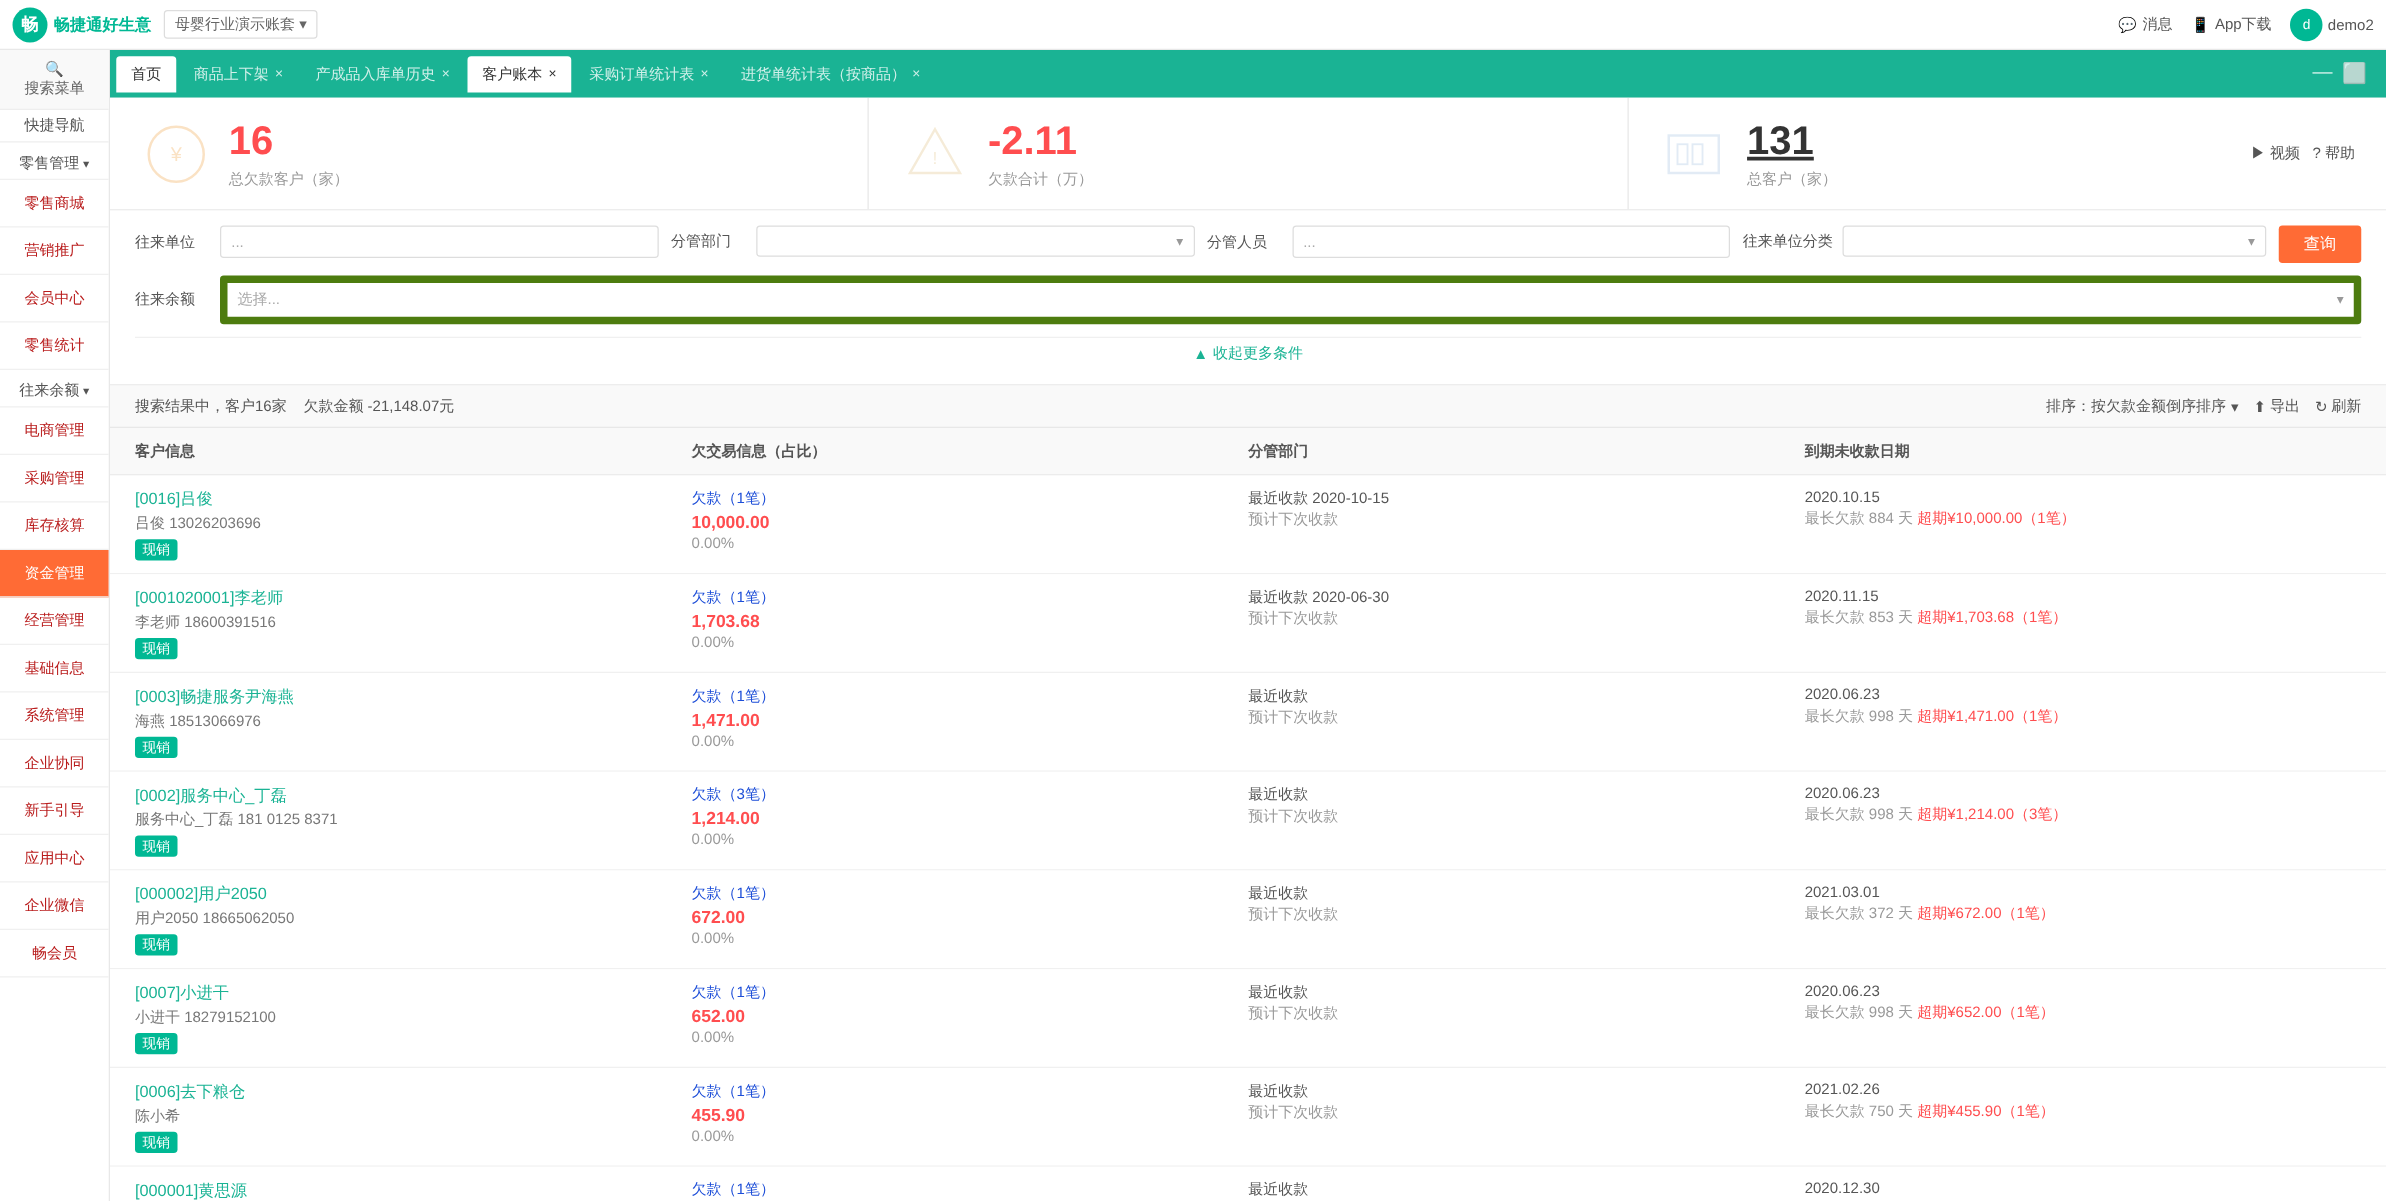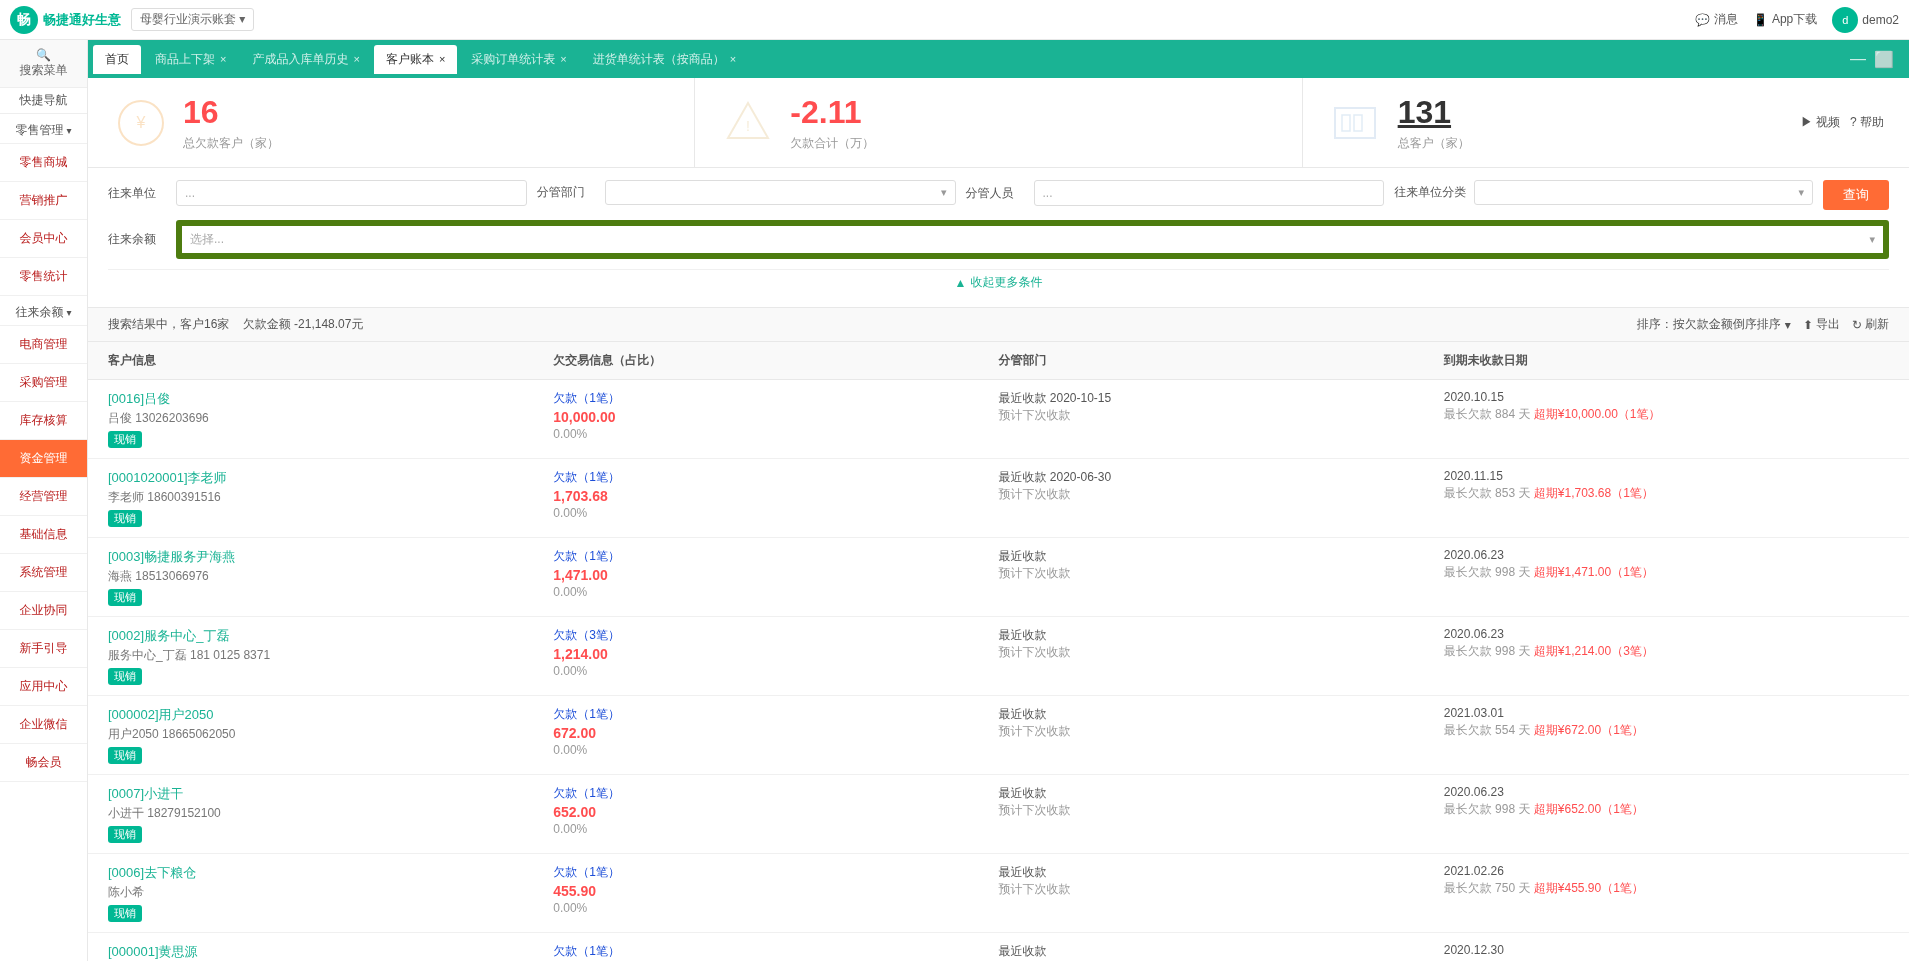--- a/index.html
+++ b/index.html
@@ -478,21 +478,21 @@
               <div class="debt-amount">672.00</div>
               <div class="debt-ratio">0.00%</div>
             </div>
             <div class="recovery-info col-recovery">
               <div class="recovery-date">最近收款</div>
               <div class="recovery-next">预计下次收款</div>
             </div>
             <div class="due-info col-due">
               <div class="due-date">2021.03.01</div>
               <div class="due-days">
-                <span>最长欠款 554 天</span>
+                <span>最长欠款 372 天</span>
                 <span class="overdue-link"> <span>超期¥672.00（1笔）</span></span>
               </div>
             </div>
           </div>
 
           <div class="table-row">
             <div class="customer-info col-customer">
               <div class="customer-name">
                 <span>[0007]</span><span>小进干</span>
               </div>

